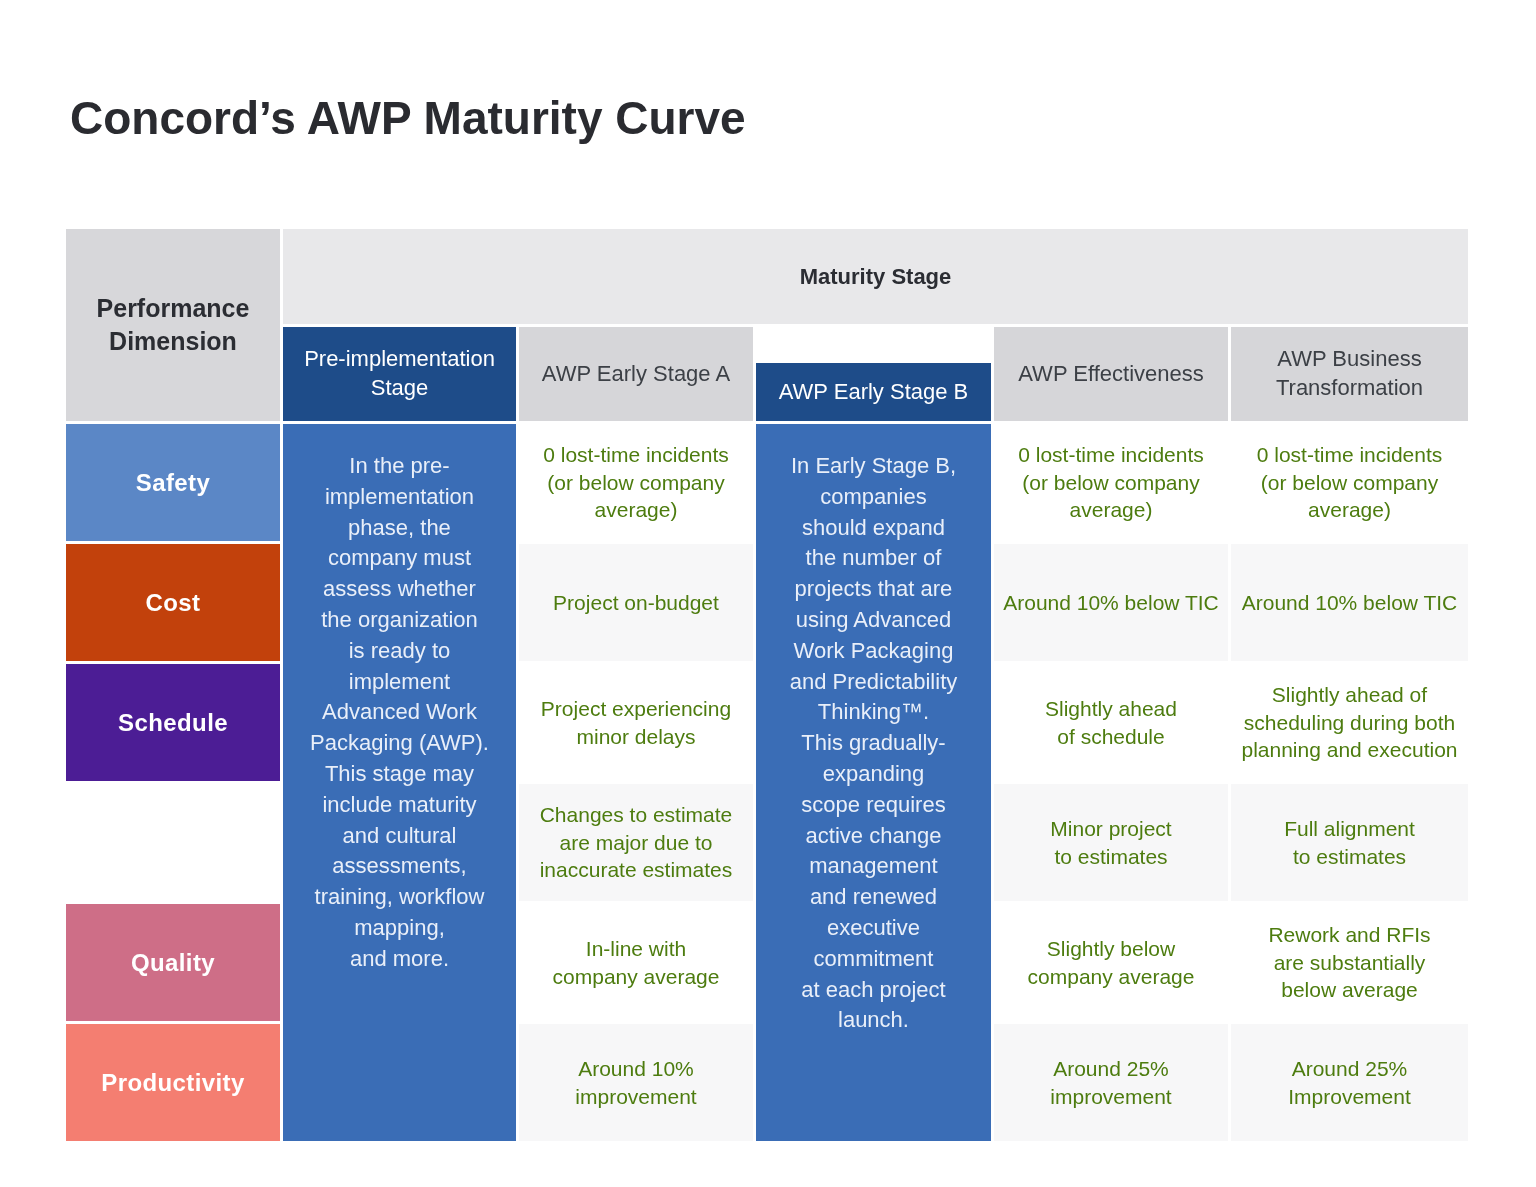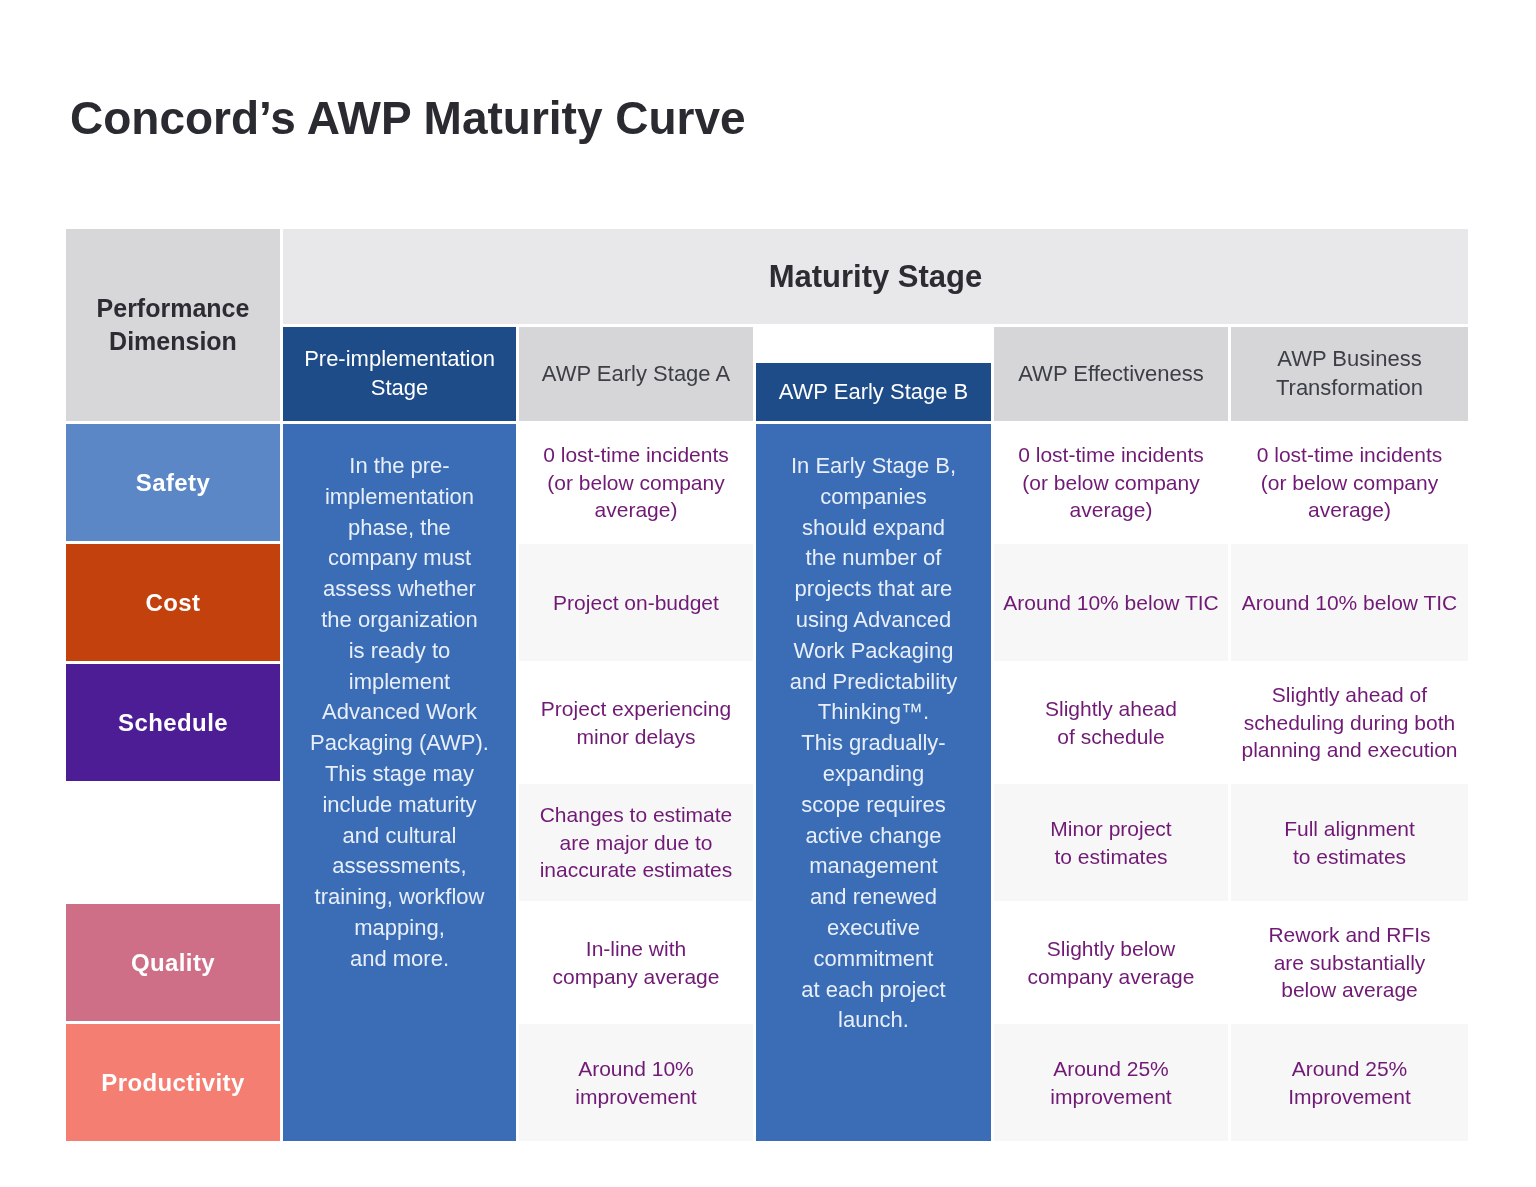--- a/index.html
+++ b/index.html
@@ -46,21 +46,21 @@
     font-weight: 700;
     font-size: 25px;
     line-height: 1.32;
   }
   .group-header {
     grid-column: 2 / 7;
     grid-row: 1;
     background: #E8E8EA;
     color: #2B2D33;
     font-weight: 700;
-    font-size: 31px;
+    font-size: 22px;
   }
   .colhead {
     grid-row: 2;
     background: #D6D6D9;
     color: #3C4046;
     font-size: 22px;
     line-height: 1.3;
   }
   .colhead.hl { color: #ffffff; }
   .rowlabel {
@@ -73,21 +73,21 @@
   .merged {
     grid-row: 3 / 9;
     color: #E9EFF9;
     font-size: 22px;
     line-height: 1.4;
     align-items: flex-start;
     padding: 27px 14px 16px 14px;
   }
   .cell {
     font-size: 21px;
-    color: #701a75;
+    color: #4d7c0f;
     line-height: 1.33;
   }
   .bg-white { background: #ffffff; }
   .bg-alt   { background: #F7F7F8; }
   .c2 { grid-column: 2; }
   .c3 { grid-column: 3; }
   .c4 { grid-column: 4; }
   .c5 { grid-column: 5; }
   .c6 { grid-column: 6; }
   .r3 { grid-row: 3; }

